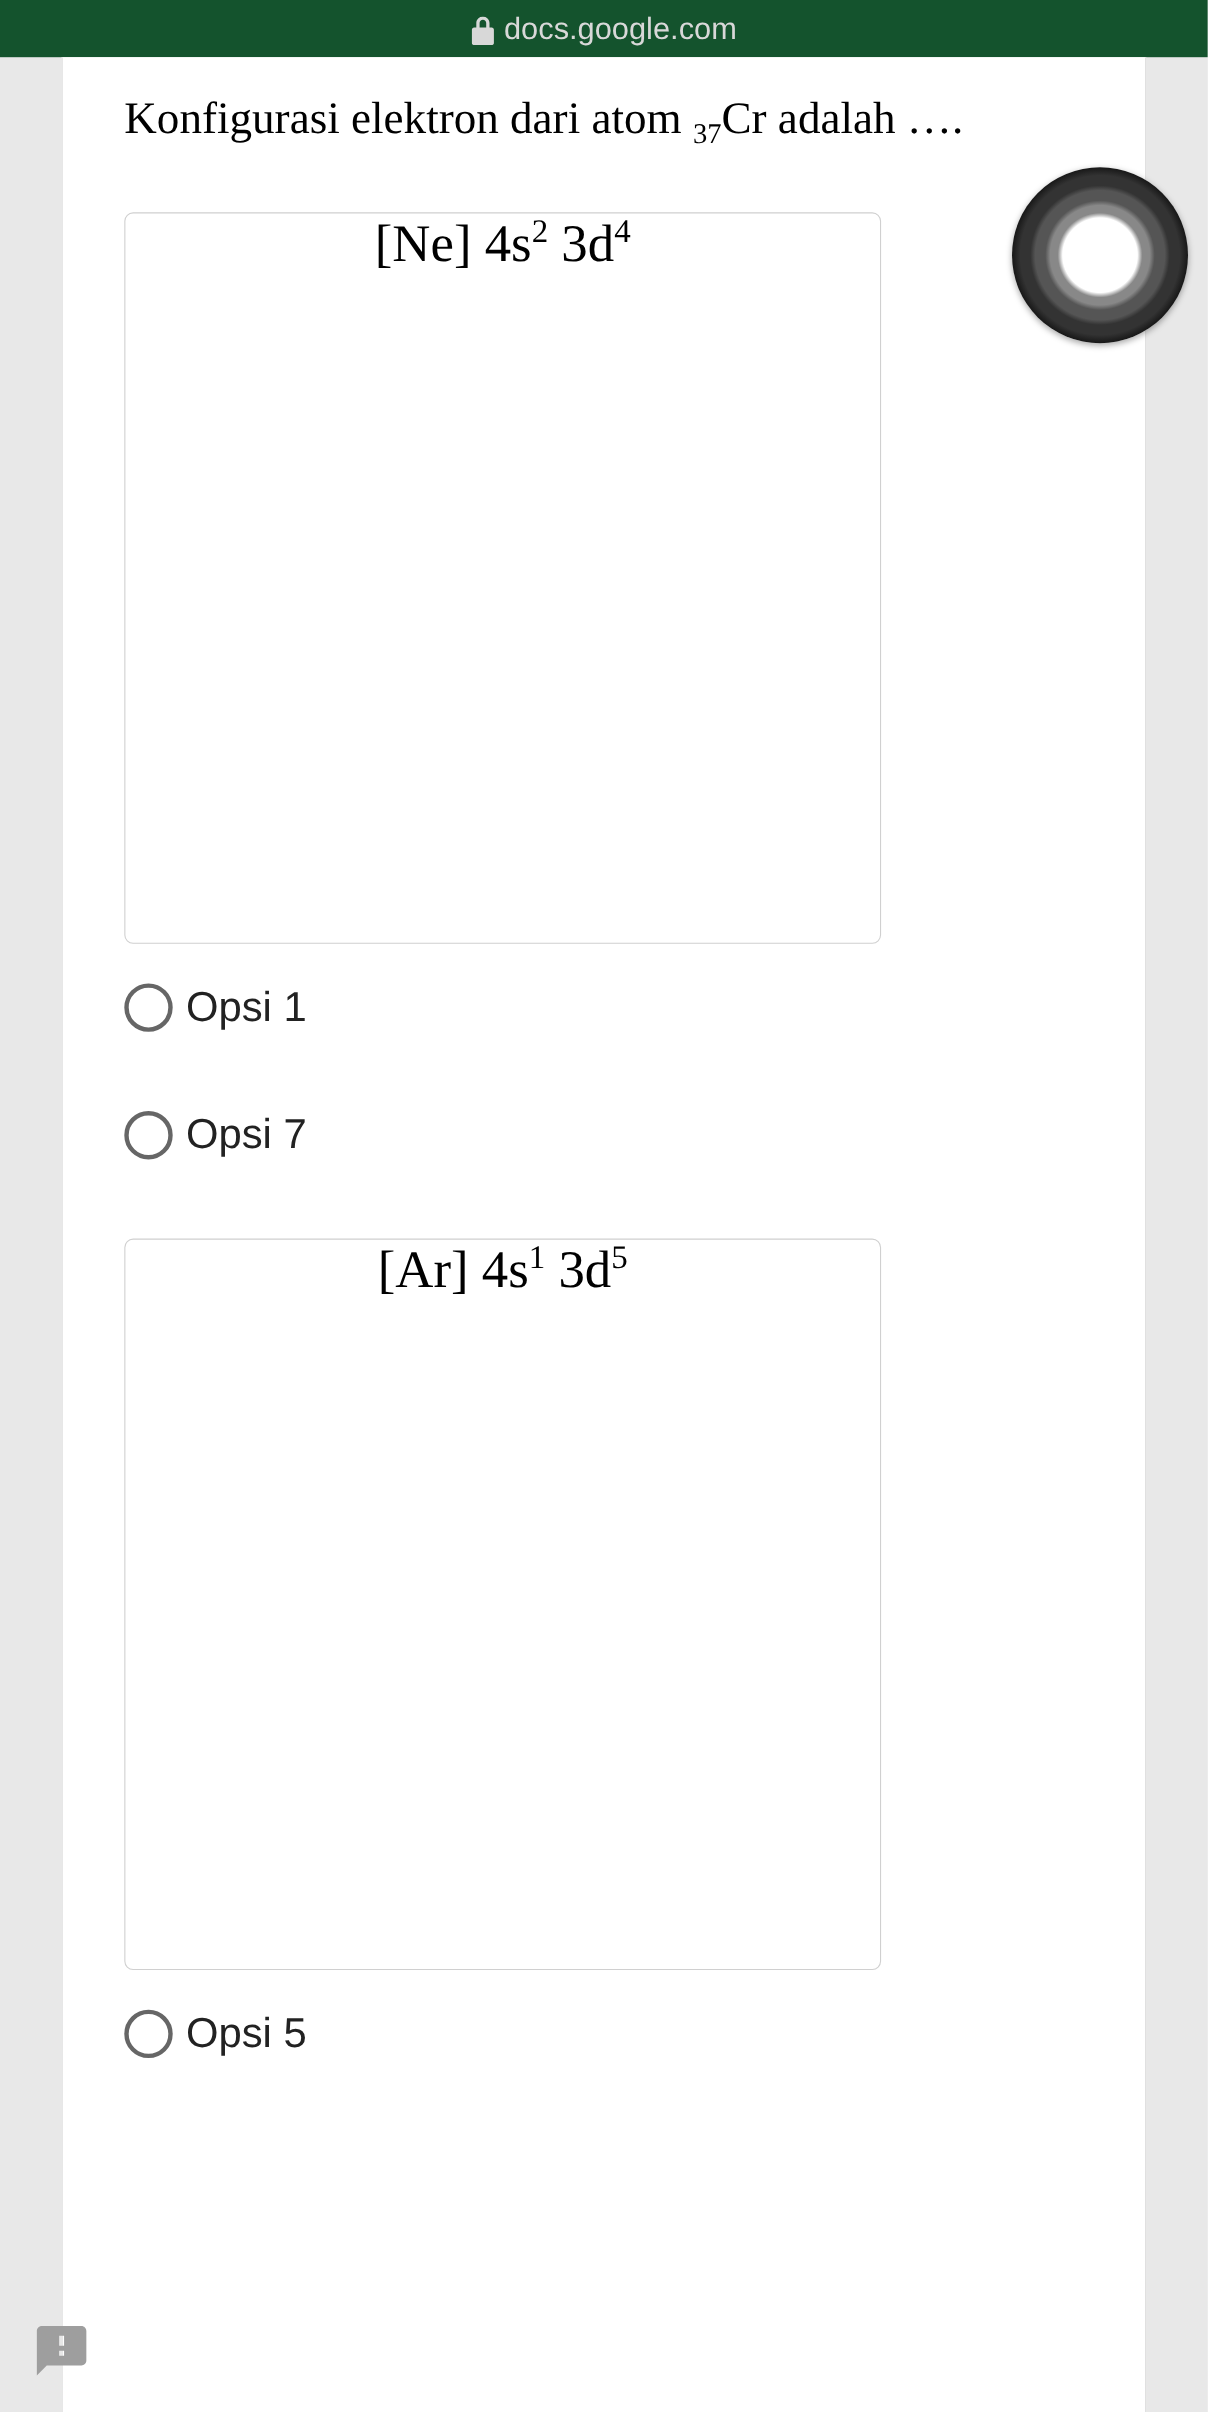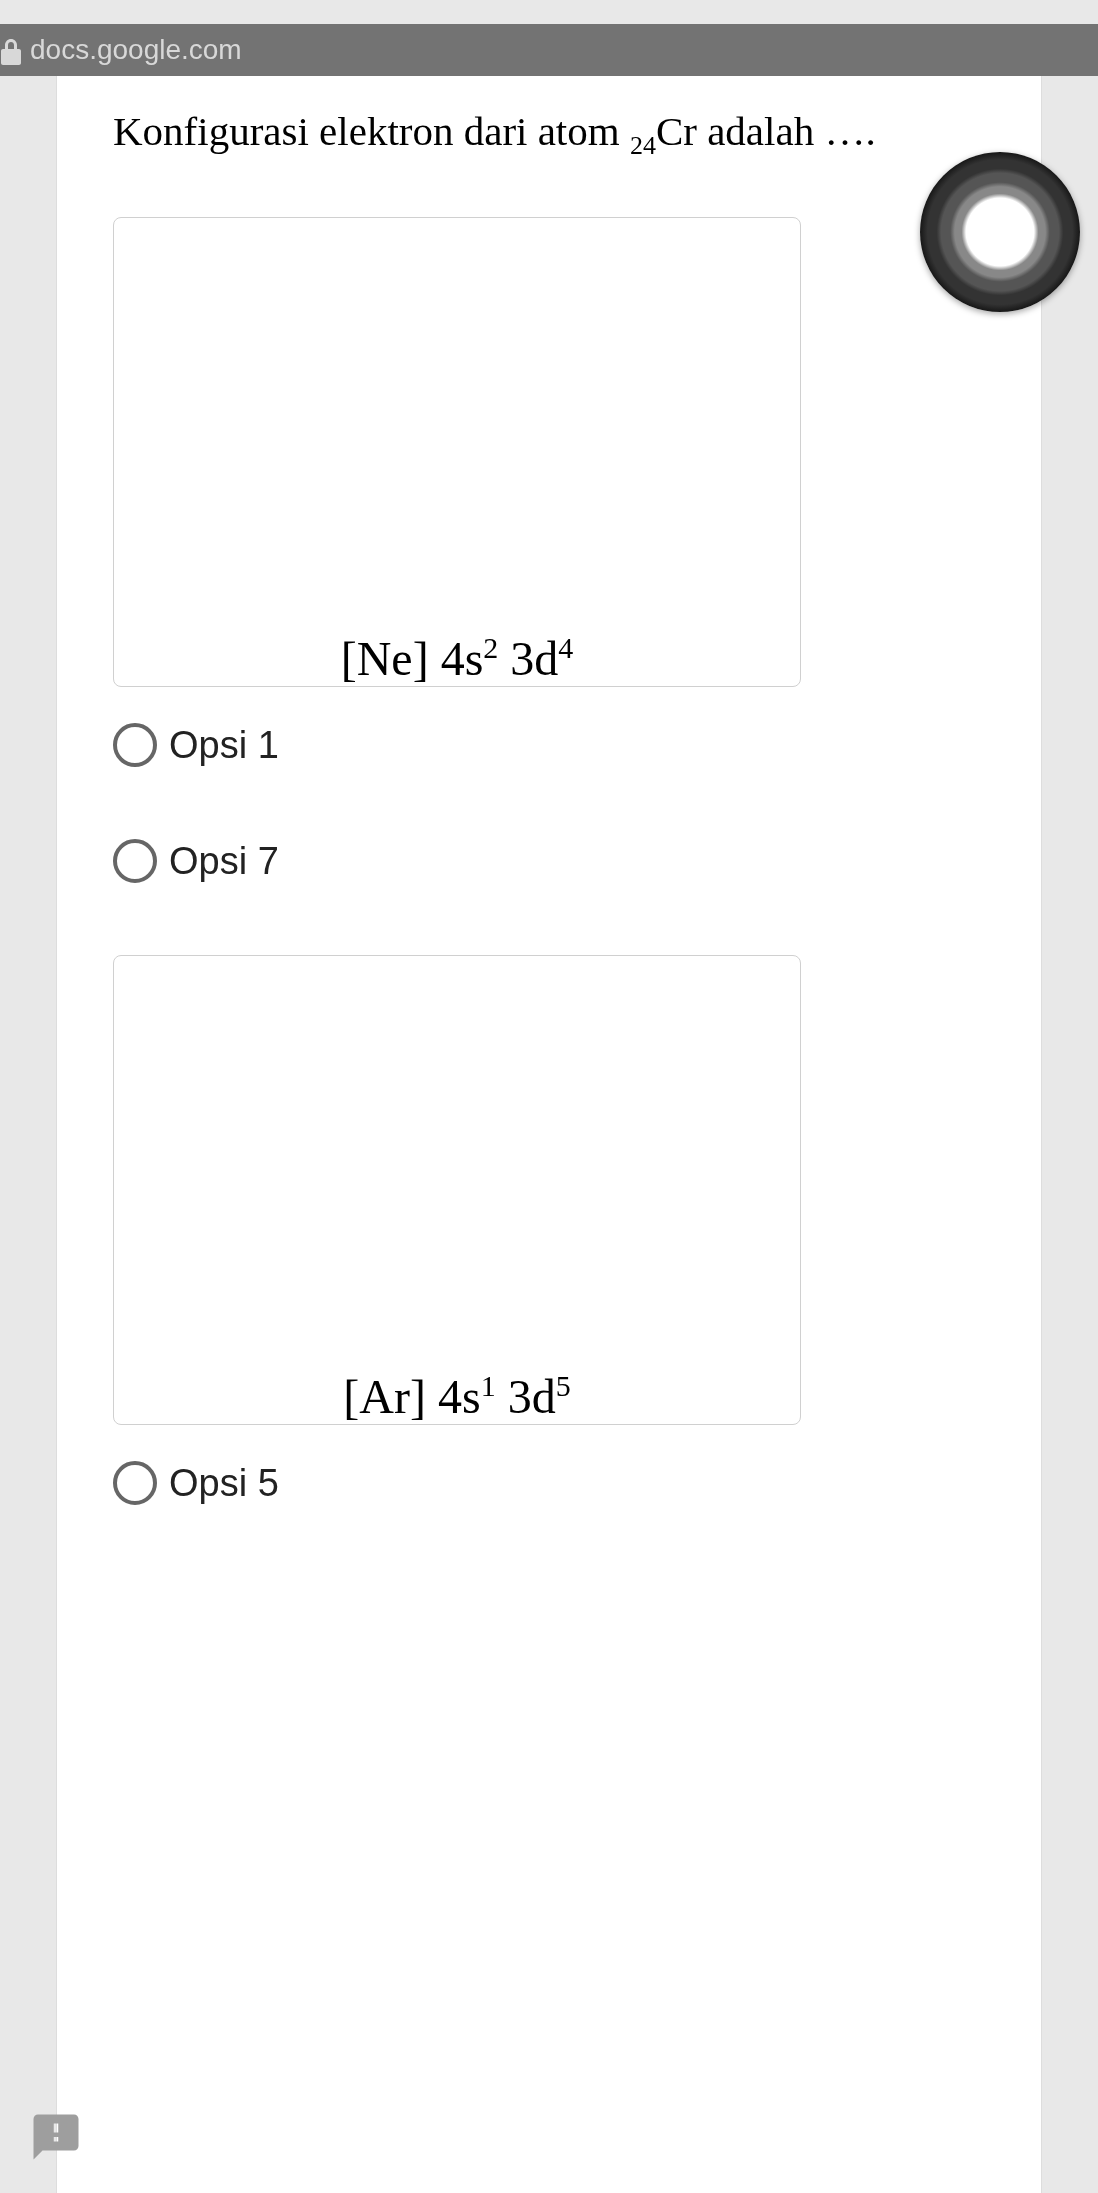--- a/index.html
+++ b/index.html
@@ -9,28 +9,27 @@
     }
     body {
       font-family: Arial, Helvetica, sans-serif;
       background: #e8e8e8;
       width: 1098px;
       height: 2193px;
       overflow: hidden;
       position: relative;
     }
     .top-bar {
-      background: #737373;
+      background: #14532d;
       height: 52px;
       display: flex;
       align-items: center;
-      justify-content: flex-start;
+      justify-content: center;
       color: #d8d8d8;
       font-size: 28px;
-      margin-top: 24px;
     }
     .lock-icon {
       display: inline-block;
       margin-right: 8px;
     }
     .lock-icon svg {
       vertical-align: middle;
     }
     .page-wrap {
       padding: 0 56px;
@@ -54,23 +53,23 @@
       font-size: 26px;
       vertical-align: sub;
     }
     .option-block {
       margin-bottom: 72px;
     }
     .option-image {
       border: 1px solid #d0d0d0;
       border-radius: 8px;
       width: 688px;
-      height: 470px;
+      height: 665px;
       display: flex;
-      align-items: flex-end;
+      align-items: flex-start;
       justify-content: center;
       background: #fff;
       margin-bottom: 36px;
     }
     .config-text {
       font-family: "Times New Roman", Times, serif;
       font-size: 48px;
       color: #000;
     }
     .config-text sup {
@@ -132,21 +131,21 @@
         <path fill="#d8d8d8" d="M11 0C7.7 0 5 2.7 5 6v4H3c-1.1 0-2 .9-2 2v12c0 1.1.9 2 2 2h16c1.1 0 2-.9 2-2V12c0-1.1-.9-2-2-2h-2V6c0-3.3-2.7-6-6-6zm0 3c1.7 0 3 1.3 3 3v4H8V6c0-1.7 1.3-3 3-3z"></path>
       </svg>
   </span>
   <span class="url-text">docs.google.com</span>
 </div>
 
 <div class="page-wrap">
   <div class="form-card">
 
     <div class="question-title">
-      <span>Konfigurasi elektron dari atom </span><span class="sub">24</span><span>Cr adalah ….</span>
+      <span>Konfigurasi elektron dari atom </span><span class="sub">37</span><span>Cr adalah ….</span>
     </div>
 
     <div class="option-block">
       <div class="option-image">
         <div class="config-text">
           <span>[Ne] 4s</span><sup>2</sup><span> 3d</span><sup>4</sup>
         </div>
       </div>
       <div class="radio-row">
         <div class="radio-circle"></div>

